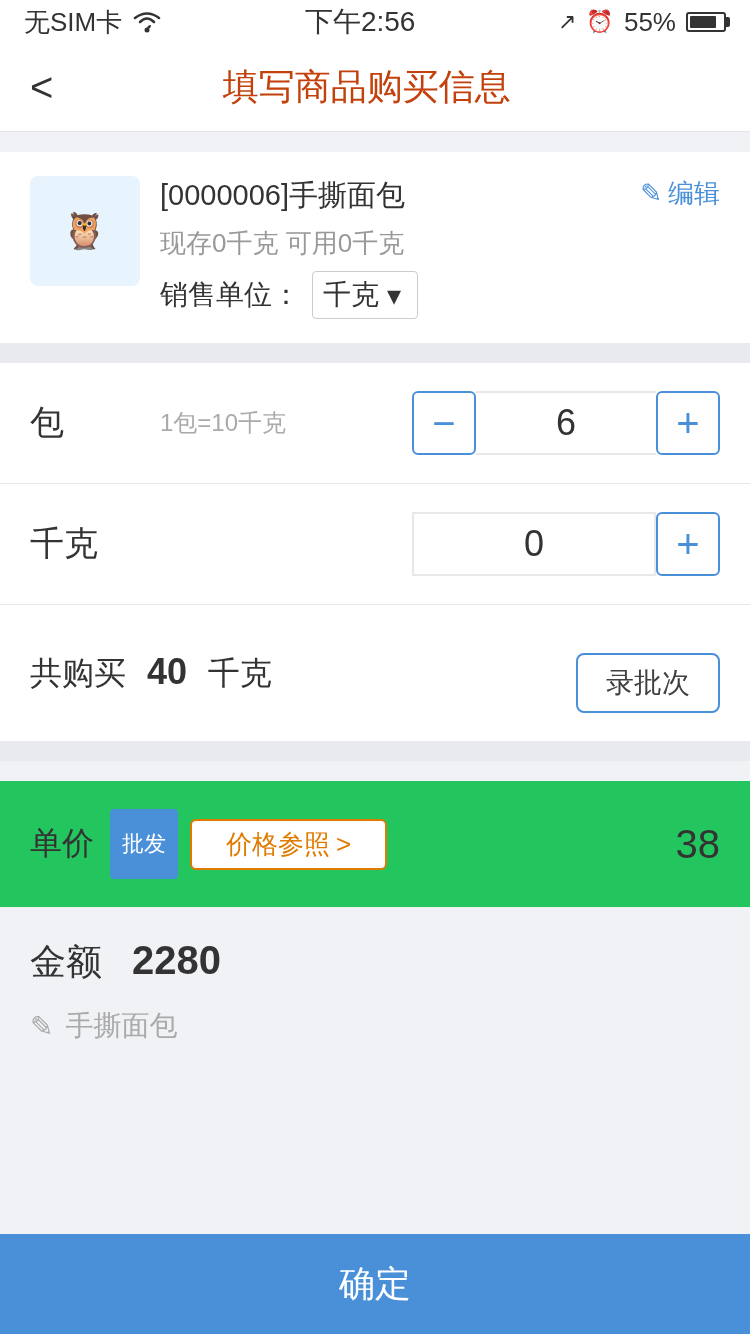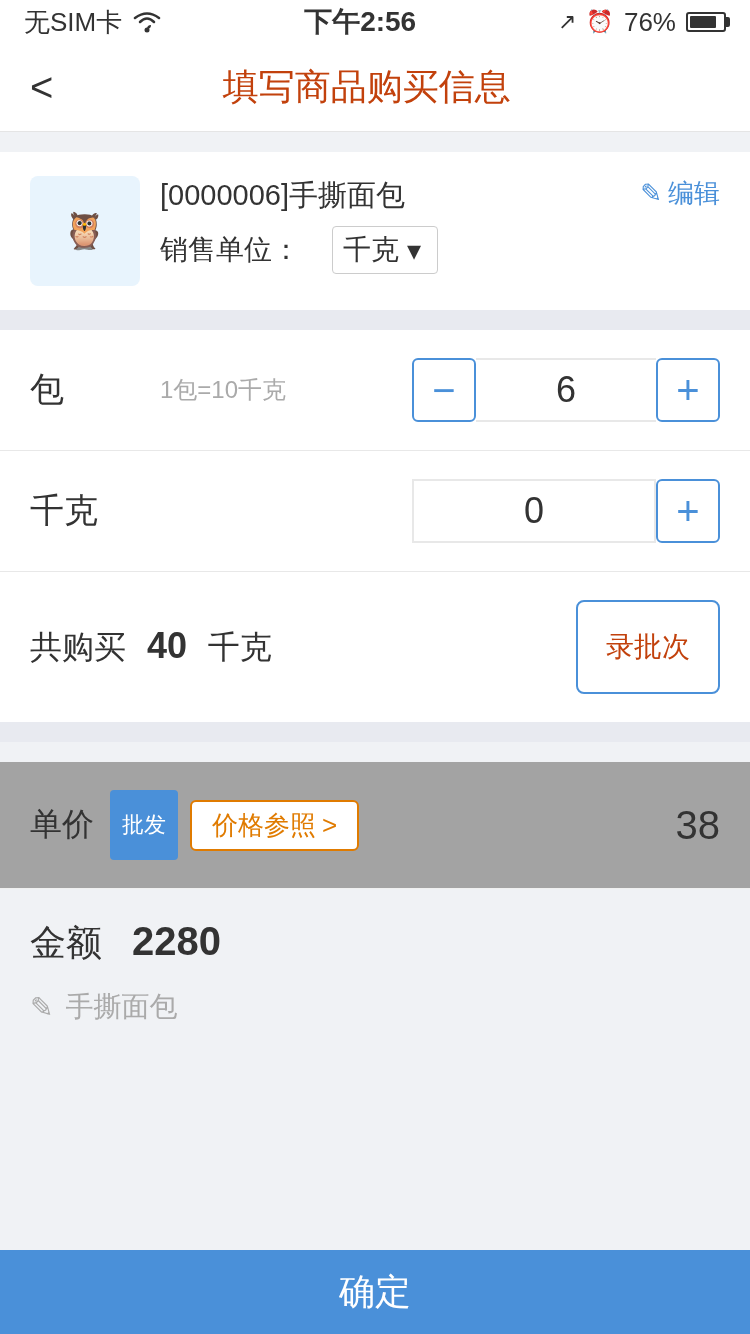--- a/index.html
+++ b/index.html
@@ -23,21 +23,21 @@
       padding: 16px 24px;
       font-size: 26px;
       color: #333;
     }
     .status-left {
       display: flex;
       align-items: center;
       gap: 10px;
     }
     .status-center {
-      font-weight: 700;
+      font-weight: 400;
       font-size: 28px;
     }
     .status-right {
       display: flex;
       align-items: center;
       gap: 10px;
       font-size: 26px;
     }
     .battery-icon {
       width: 40px;
@@ -128,21 +128,21 @@
     .product-stock {
       font-size: 26px;
       color: #999;
       margin-bottom: 10px;
     }
     .product-unit-row {
       display: flex;
       align-items: center;
       font-size: 28px;
       color: #333;
-      gap: 32px;
+      gap: 12px;
     }
     .unit-select {
       background: #fff;
       border: 1px solid #ccc;
       border-radius: 4px;
       padding: 4px 16px 4px 10px;
       font-size: 28px;
       color: #333;
       position: relative;
       display: flex;
@@ -240,31 +240,32 @@
     }
     .total-text {
       font-size: 32px;
       color: #333;
     }
     .total-text span {
       font-weight: 500;
     }
     .batch-btn {
       border: 2px solid #4a90d9;
-      color: #c2410c;
-      background: #fff;
-      padding: 26px 28px;
+      color: #404040;
+      background: #fff;
+      padding: 9px 28px;
       border-radius: 8px;
       font-size: 28px;
       cursor: pointer;
+      margin-top: 20px;
     }
 
     
     .price-section {
-      background: #a3a3a3;
+      background: #22c55e;
       margin-top: 20px;
     }
     .price-row {
       display: flex;
       align-items: center;
       padding: 28px 30px;
       border-bottom: 1px solid #f0f0f0;
     }
     .price-label {
       font-size: 32px;
@@ -276,21 +277,21 @@
       color: #fff;
       font-size: 22px;
       padding: 20px 12px;
       border-radius: 4px;
       margin-right: 12px;
     }
     .price-ref-btn {
       border: 2px solid #e07b00;
       color: #e07b00;
       background: #fff;
-      padding: 6px 20px;
+      padding: 6px 34px;
       border-radius: 6px;
       font-size: 26px;
       cursor: pointer;
       display: flex;
       align-items: center;
       gap: 6px;
     }
     .price-value {
       margin-left: auto;
       font-size: 40px;
@@ -328,21 +329,21 @@
       height: 300px;
       background: #f0f2f5;
     }
 
     
     .confirm-bar {
       position: fixed;
       bottom: 0;
       left: 0;
       width: 750px;
-      height: 84px;
+      height: 100px;
       background: #4a90d9;
       display: flex;
       align-items: center;
       justify-content: center;
       cursor: pointer;
     }
     .confirm-text {
       color: #fff;
       font-size: 36px;
       font-weight: 500;
@@ -358,21 +359,21 @@
       <path d="M15 18 Q15 14 19 14 Q19 18 15 18Z" fill="#333"></path>
       <path d="M8 11 Q15 4 22 11" stroke="#333" stroke-width="2.5" fill="none" stroke-linecap="round"></path>
       <path d="M3 7 Q15 -2 27 7" stroke="#333" stroke-width="2.5" fill="none" stroke-linecap="round"></path>
       <circle cx="15" cy="19" r="2.5" fill="#333"></circle>
     </svg>
   </div>
   <div class="status-center">下午2:56</div>
   <div class="status-right">
     <span style="font-size:22px;">↗</span>
     <span style="font-size:22px;">⏰</span>
-    <span>76%</span>
+    <span>55%</span>
     <div class="battery-icon">
       <div class="battery-fill"></div>
     </div>
   </div>
 </div>
 
 <div class="nav-bar">
   <div class="nav-back">&lt;</div>
   <div class="nav-title">填写商品购买信息</div>
   <div class="nav-spacer"></div>
@@ -383,20 +384,21 @@
     <span class="product-image-inner">🦉</span>
   </div>
   <div class="product-info">
     <div class="product-top-row">
       <div class="product-name">[0000006]手撕面包</div>
       <div class="edit-btn">
         <span>✎</span>
         <span>编辑</span>
       </div>
     </div>
+    <div class="product-stock">现存0千克   可用0千克</div>
     <div class="product-unit-row">
       <span>销售单位：</span>
       <div class="unit-select">
         <span>千克</span>
         <span>▾</span>
       </div>
     </div>
   </div>
 </div>
 

